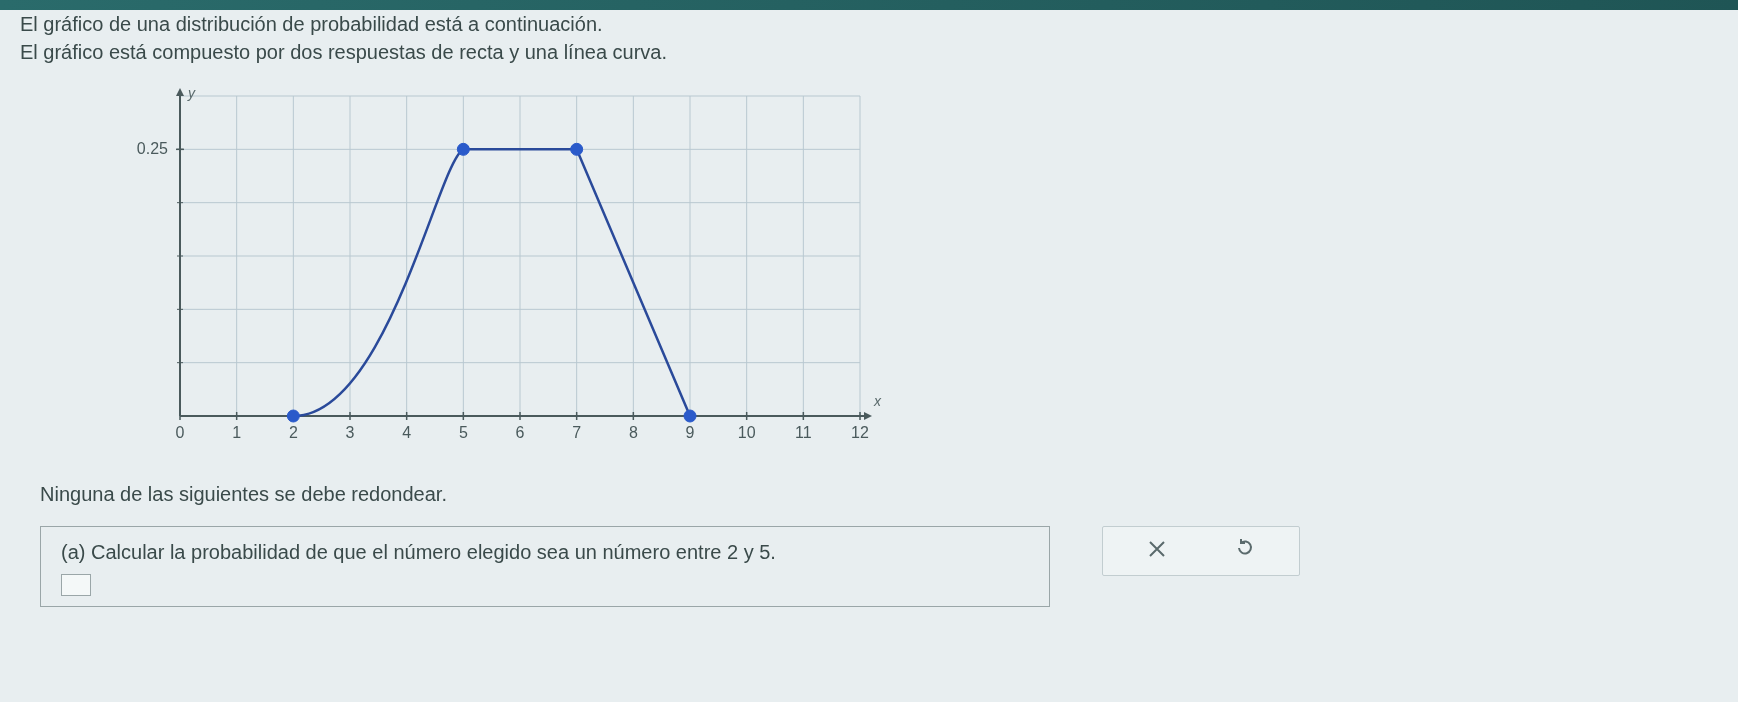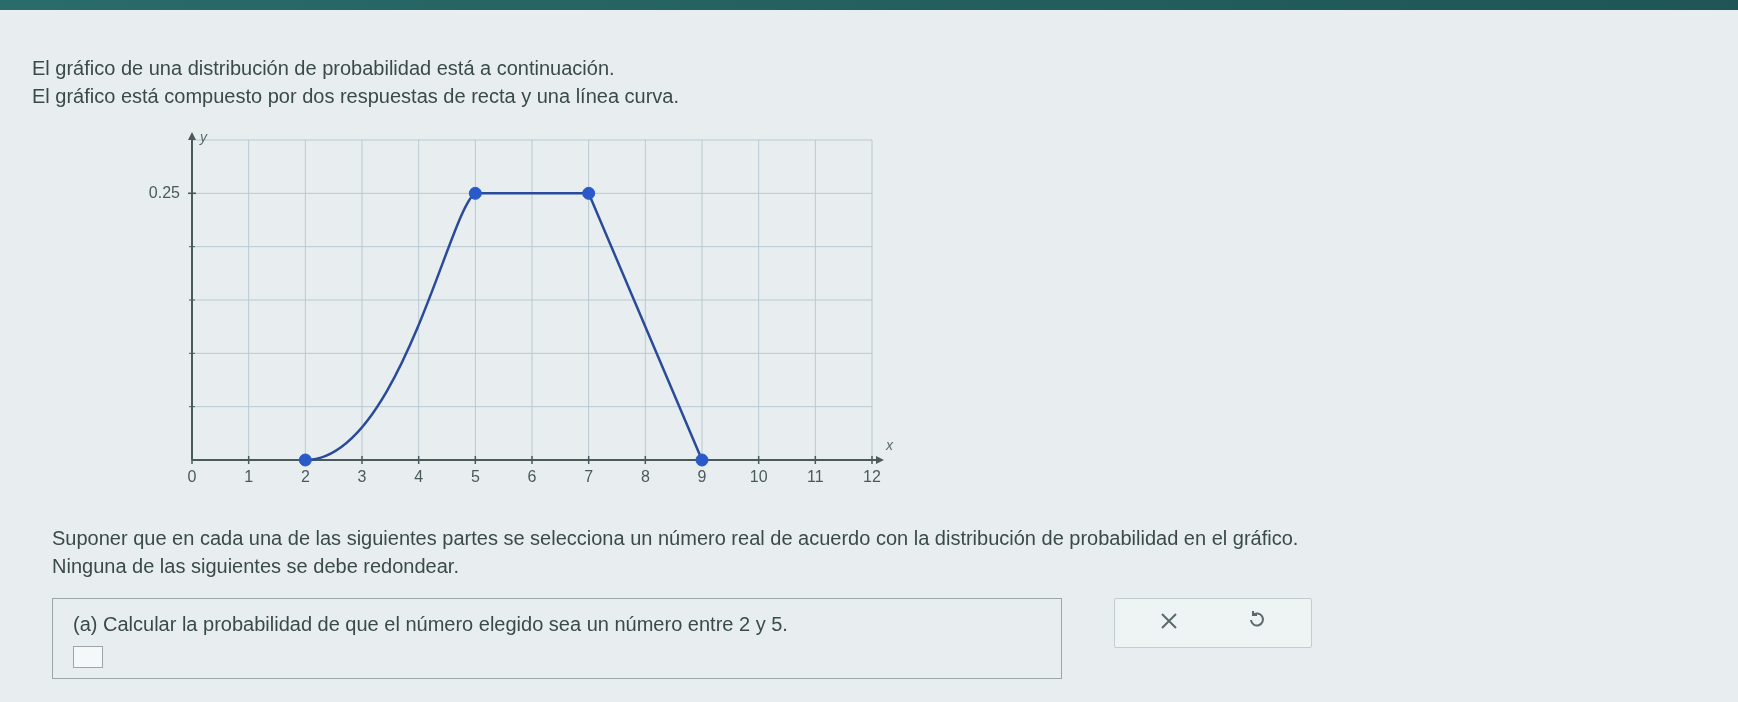--- a/index.html
+++ b/index.html
@@ -9,22 +9,21 @@
     color: #333;
     width: 1738px;
     height: 702px;
     overflow: hidden;
   }
   .top-bar {
     height: 10px;
     background: linear-gradient(to right, #2a6b6b, #1f5555);
   }
   .content {
-    padding: 0 32px;
-    margin-top: 44px;
+    padding: 0 20px;
   }
   .prompt-text {
     font-size: 20px;
     line-height: 1.4;
     color: #3a4a4a;
     margin-bottom: 10px;
   }
   .chart-wrap {
     margin-left: 90px;
     margin-top: 10px;
@@ -154,21 +153,20 @@
         <line x1="67" y1="73.33333333333331" x2="73" y2="73.33333333333331" stroke="#4a5a5c" stroke-width="1"></line>
         <path d="M 183.33333333333331 340 C 276.83333333333337 340 327.83333333333337 86.66666666666666 353.33333333333337 73.33333333333331 L 466.6666666666667 73.33333333333331 L 580 340 " stroke="#2a4a9a" stroke-width="2.5" fill="none"></path>
         <circle cx="183.33333333333331" cy="340" r="6" fill="#2a5aca" stroke="#2a5aca"></circle>
         <circle cx="353.33333333333337" cy="73.33333333333331" r="6" fill="#2a5aca" stroke="#2a5aca"></circle>
         <circle cx="466.6666666666667" cy="73.33333333333331" r="6" fill="#2a5aca" stroke="#2a5aca"></circle>
         <circle cx="580" cy="340" r="6" fill="#2a5aca" stroke="#2a5aca"></circle>
       </svg>
   </div>
 
   <div class="instructions">
-    <div>Suponer que en cada una de las siguientes partes se selecciona un número real de acuerdo con la distribución de probabilidad en el gráfico.</div>
     <div>Ninguna de las siguientes se debe redondear.</div>
   </div>
 
   <div class="question-row">
     <div class="question-box">
       <div>(a) Calcular la probabilidad de que el número elegido sea un número entre 2 y 5.</div>
       <div class="answer-field"></div>
     </div>
     <div class="btn-group">
       <div class="icon-btn">

